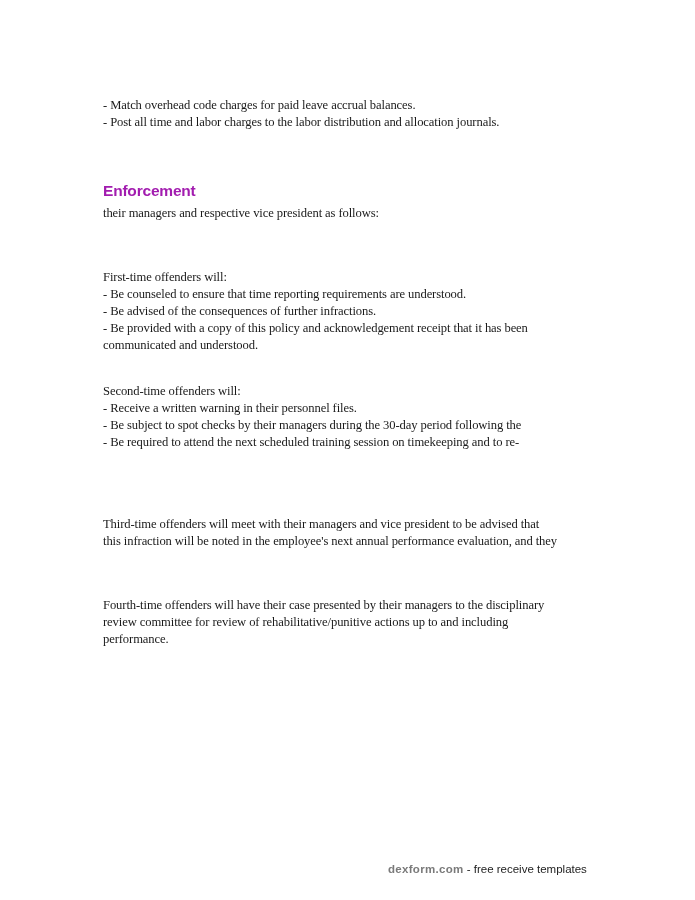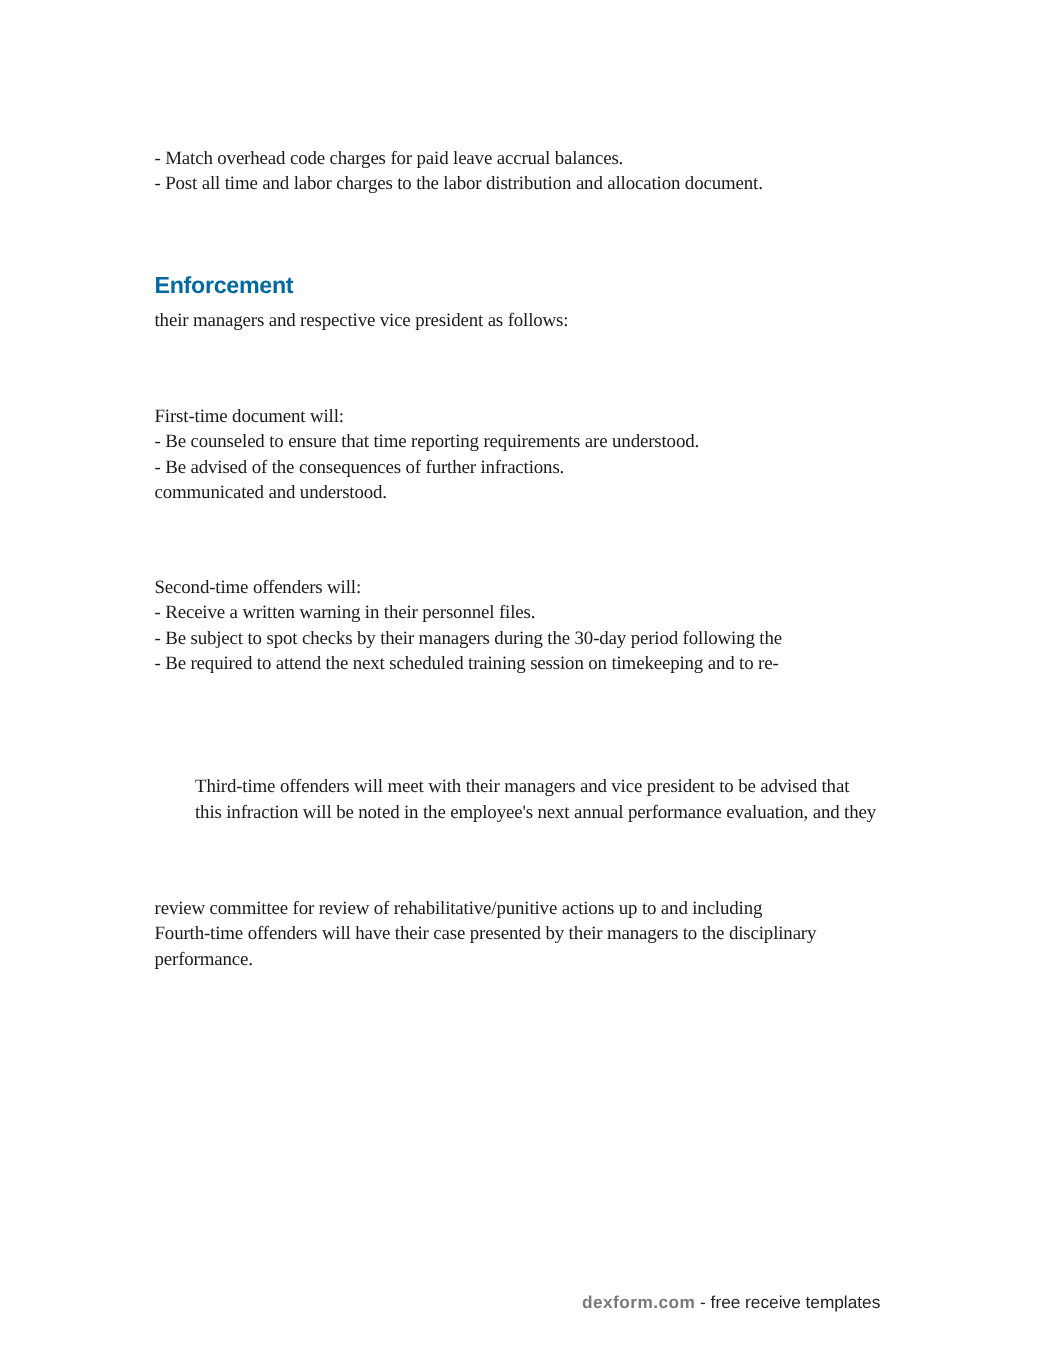--- a/index.html
+++ b/index.html
@@ -34,21 +34,21 @@
       display: block;
       white-space: nowrap;
     }
     .heading {
       position: absolute;
       left: 103px;
       top: 165px;
       font-family: "Liberation Sans", "DejaVu Sans", sans-serif;
       font-weight: bold;
       font-size: 15.5px;
-      color: #0369a1;
+      color: #a21caf;
       letter-spacing: -0.2px;
     }
     .footer {
       position: absolute;
       left: 388px;
       top: 846px;
       font-family: "Liberation Sans", "DejaVu Sans", sans-serif;
       font-size: 11.5px;
       color: #222222;
       white-space: nowrap;
@@ -59,51 +59,52 @@
       letter-spacing: 0.3px;
     }
   </style>
 </head>
 <body>
 
 <div class="page">
 
   <div class="block" style="top:80px;">
     <span class="line">- Match overhead code charges for paid leave accrual balances.</span>
-    <span class="line">- Post all time and labor charges to the labor distribution and allocation document.</span>
+    <span class="line">- Post all time and labor charges to the labor distribution and allocation journals.</span>
   </div>
 
   <div class="heading">Enforcement</div>
 
   <div class="block" style="top:188px;">
     <span class="line">their managers and respective vice president as follows:</span>
   </div>
 
   <div class="block" style="top:252px;">
-    <span class="line">First-time document will:</span>
+    <span class="line">First-time offenders will:</span>
     <span class="line">- Be counseled to ensure that time reporting requirements are understood.</span>
     <span class="line">- Be advised of the consequences of further infractions.</span>
+    <span class="line">- Be provided with a copy of this policy and acknowledgement receipt that it has been</span>
     <span class="line">communicated and understood.</span>
   </div>
 
   <div class="block" style="top:366px;">
     <span class="line">Second-time offenders will:</span>
     <span class="line">- Receive a written warning in their personnel files.</span>
     <span class="line">- Be subject to spot checks by their managers during the 30-day period following the</span>
     <span class="line">- Be required to attend the next scheduled training session on timekeeping and to re-</span>
   </div>
 
-  <div class="block" style="top:499px;margin-left:27px;">
+  <div class="block" style="top:499px;">
     <span class="line">Third-time offenders will meet with their managers and vice president to be advised that</span>
     <span class="line">this infraction will be noted in the employee's next annual performance evaluation, and they</span>
   </div>
 
   <div class="block" style="top:580px;">
+    <span class="line">Fourth-time offenders will have their case presented by their managers to the disciplinary</span>
     <span class="line">review committee for review of rehabilitative/punitive actions up to and including</span>
-    <span class="line">Fourth-time offenders will have their case presented by their managers to the disciplinary</span>
     <span class="line">performance.</span>
   </div>
 
   <div class="footer">
     <span class="brand">dexform.com</span><span> - free receive templates</span>
   </div>
 
 </div>
 
 </body></html>

